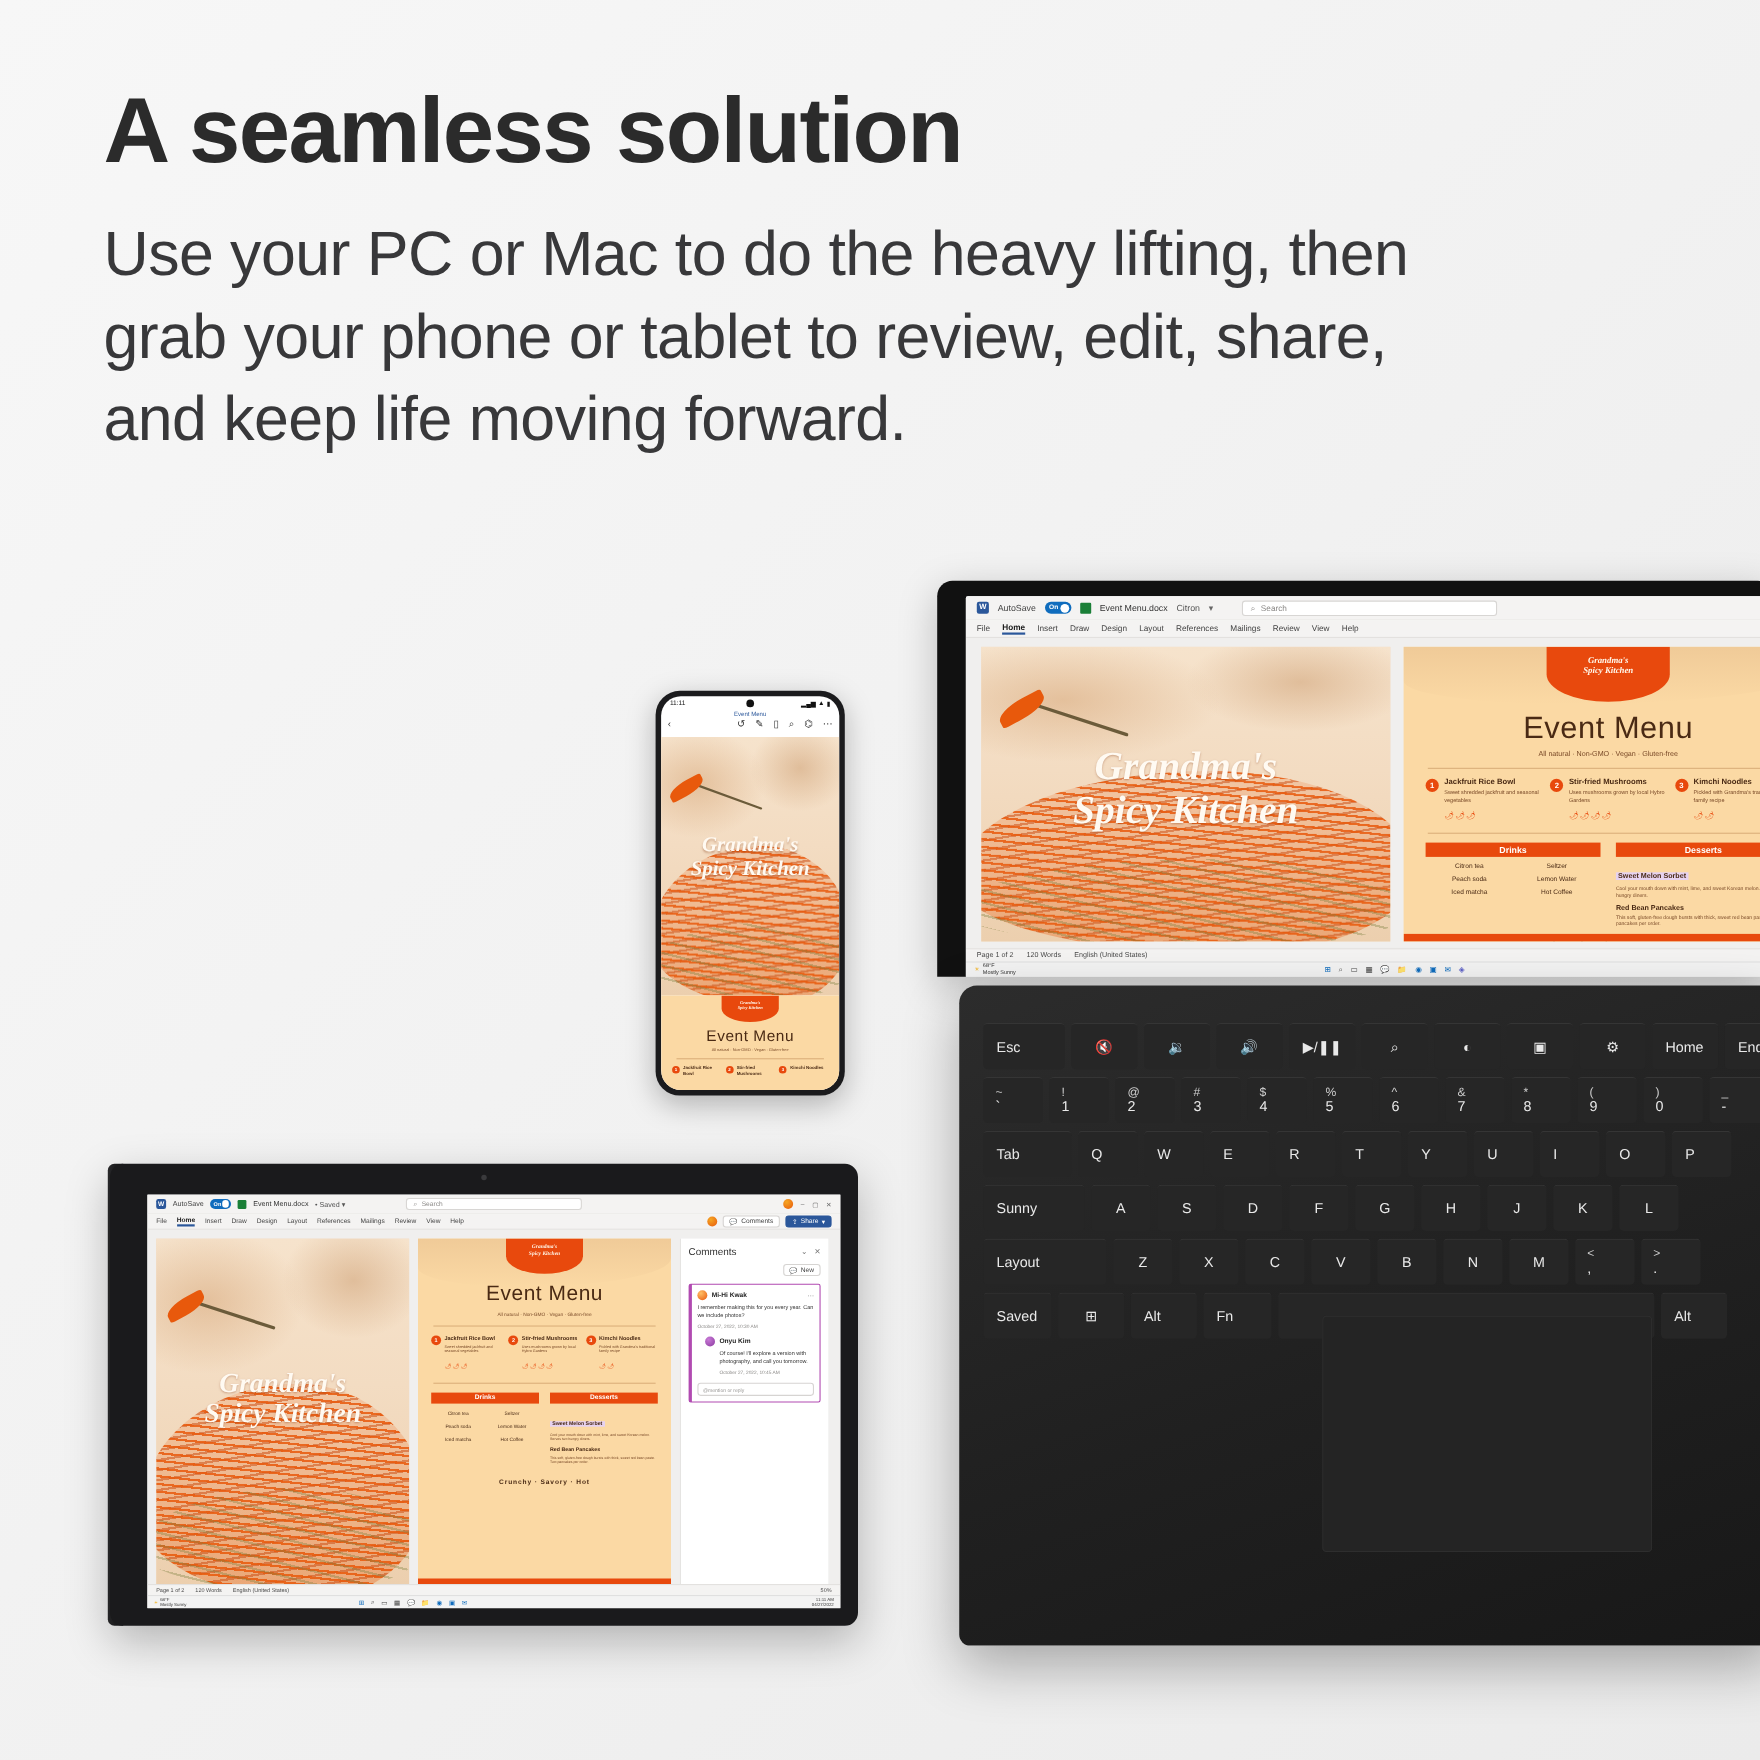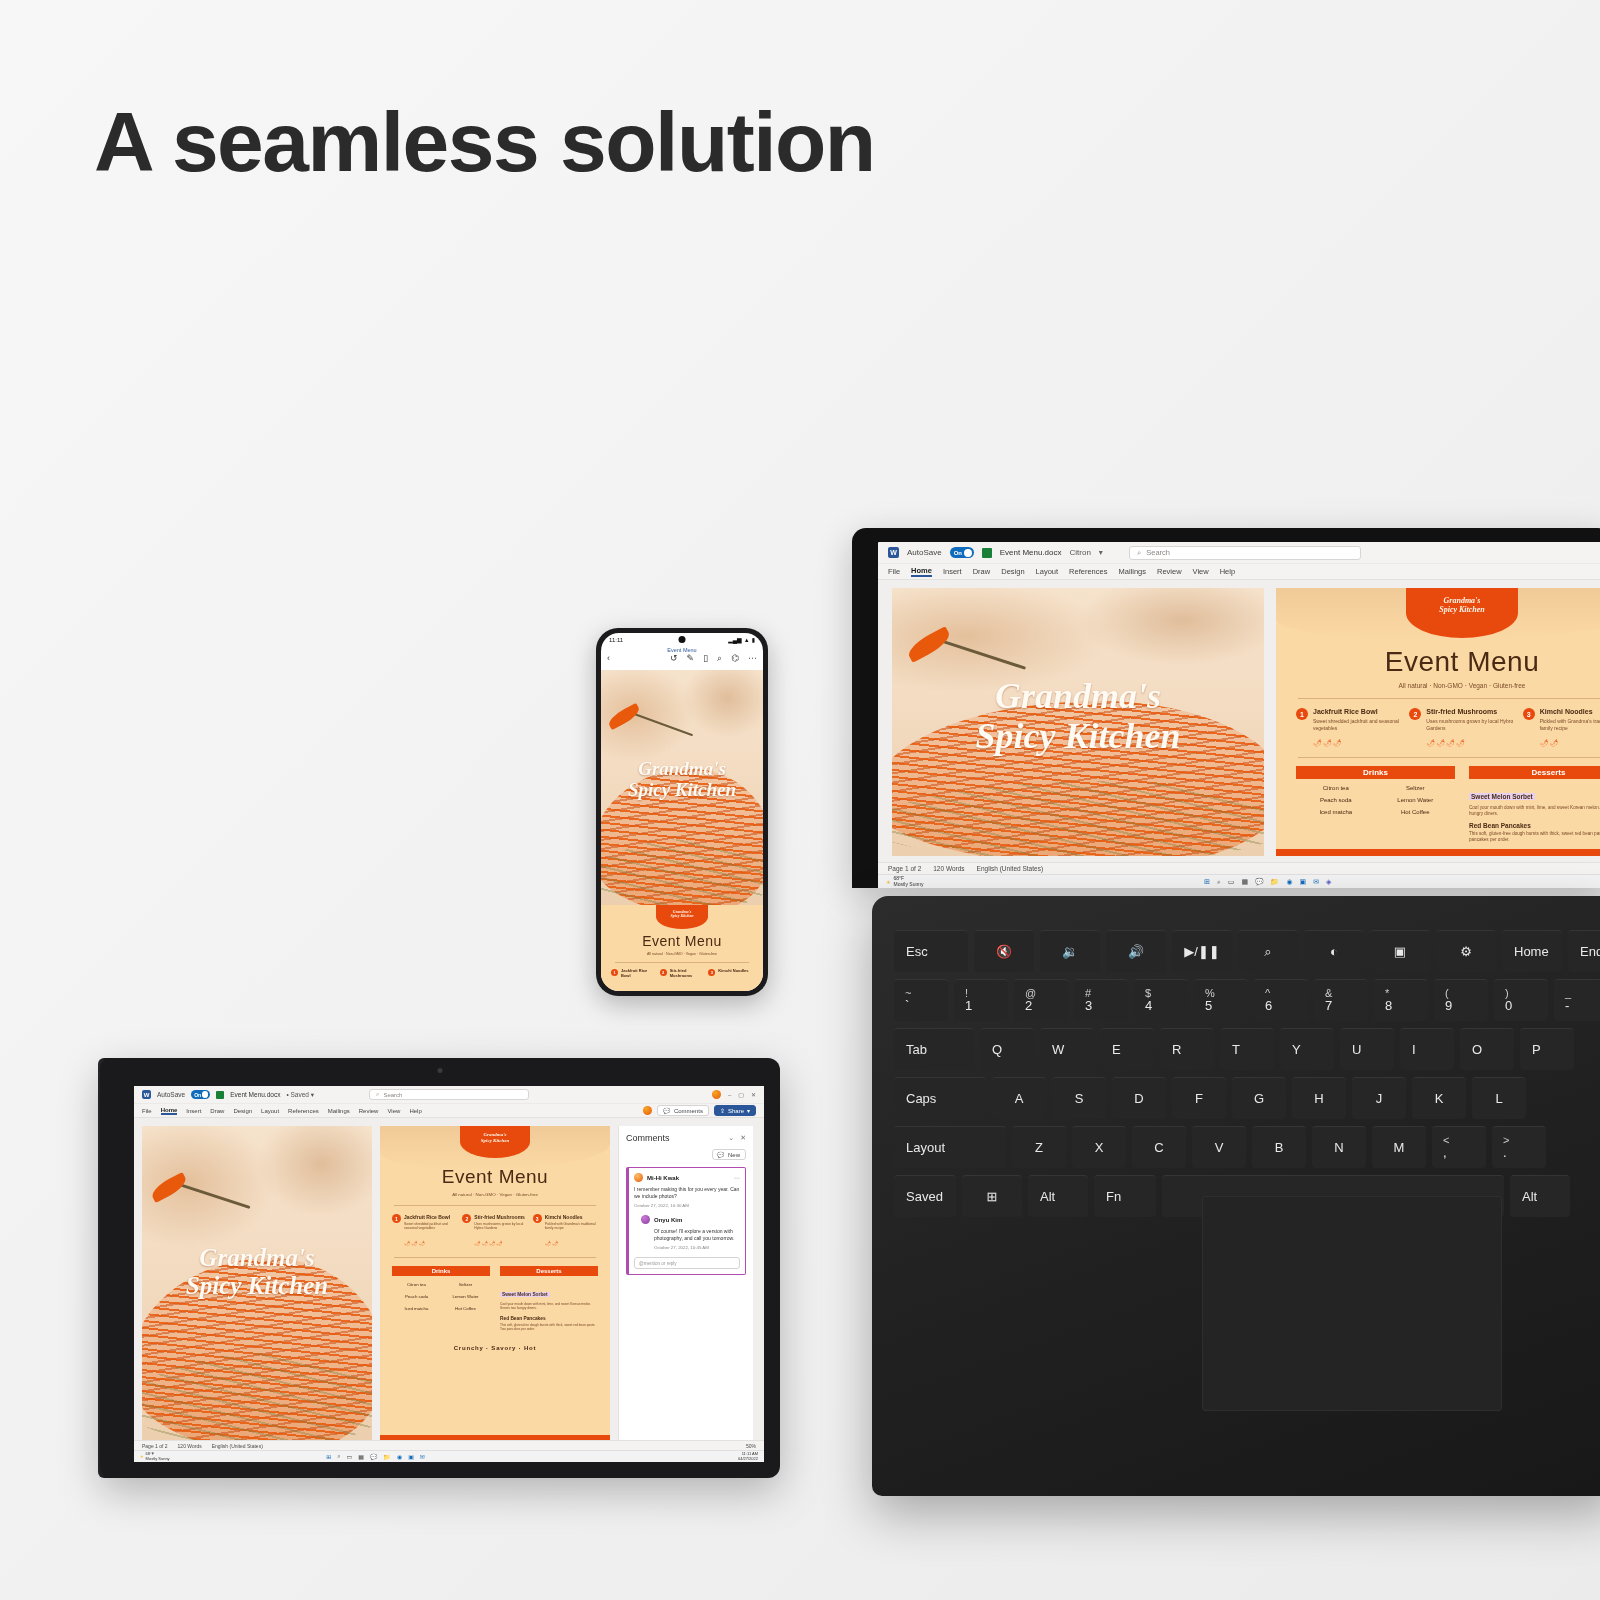--- a/index.html
+++ b/index.html
@@ -4,21 +4,21 @@
 <style>
   * { box-sizing: border-box; margin: 0; padding: 0; }
   html, body { width: 1600px; height: 1600px; overflow: hidden; }
   body {
     font-family: "Liberation Sans", sans-serif;
     background: linear-gradient(135deg, #f7f7f7 0%, #f2f2f2 45%, #ebebeb 100%);
     position: relative;
   }
 
   
-  #headline-block { position: absolute; left: 94px; top: 100px; width: 1260px; }
+  #headline-block { position: absolute; left: 94px; top: 76px; width: 1260px; }
   #headline {
     font-size: 84px; font-weight: 700; color: #2b2b2b;
     letter-spacing: -1.5px; line-height: 1.0;
     font-family: "Liberation Sans", sans-serif;
   }
   #subheadline {
     margin-top: 34px; font-size: 57px; font-weight: 400; color: #38383a;
     line-height: 1.32; letter-spacing: -0.5px;
   }
 
@@ -180,20 +180,21 @@
   #lt-hinge { position:absolute; left:98px; top:1058px; width:14px; height:420px;
               background:linear-gradient(90deg,#2a2a2c,#141416); border-radius:6px 0 0 6px; }
   #lt-cam { position:absolute; left:50%; top:10px; transform:translateX(-50%);
             width:5px; height:5px; border-radius:50%; background:#3a3a3c; }
 </style>
 </head>
 <body>
 
 <div id="headline-block">
   <div id="headline">A seamless solution</div>
+  <div id="subheadline">Use your PC or Mac to do the heavy lifting, then grab your phone or tablet to review, edit, share, and keep life moving forward.</div>
 </div>
 
 <div id="surface-pro">
 
   <div id="sp-screen-shell">
     <div id="sp-screen">
       <div class="word-app">
 
         <div class="w-titlebar" style="height:22px; padding:0 10px; gap:8px; font-size:8px;">
           <span class="w-logo" style="width:11px;height:11px;font-size:7px;">W</span>
@@ -416,21 +417,21 @@
         <span class="key" style="width:54px;">R</span>
         <span class="key" style="width:54px;">T</span>
         <span class="key" style="width:54px;">Y</span>
         <span class="key" style="width:54px;">U</span>
         <span class="key" style="width:54px;">I</span>
         <span class="key" style="width:54px;">O</span>
         <span class="key" style="width:54px;">P</span>
       </div>
 
       <div class="kb-row">
-        <span class="key" style="width:92px;">Caps</span>
+        <span class="key" style="width:92px;">Sunny</span>
         <span class="key c" style="width:54px;">A</span>
         <span class="key c" style="width:54px;">S</span>
         <span class="key c" style="width:54px;">D</span>
         <span class="key c" style="width:54px;">F</span>
         <span class="key c" style="width:54px;">G</span>
         <span class="key c" style="width:54px;">H</span>
         <span class="key c" style="width:54px;">J</span>
         <span class="key c" style="width:54px;">K</span>
         <span class="key c" style="width:54px;">L</span>
       </div>

